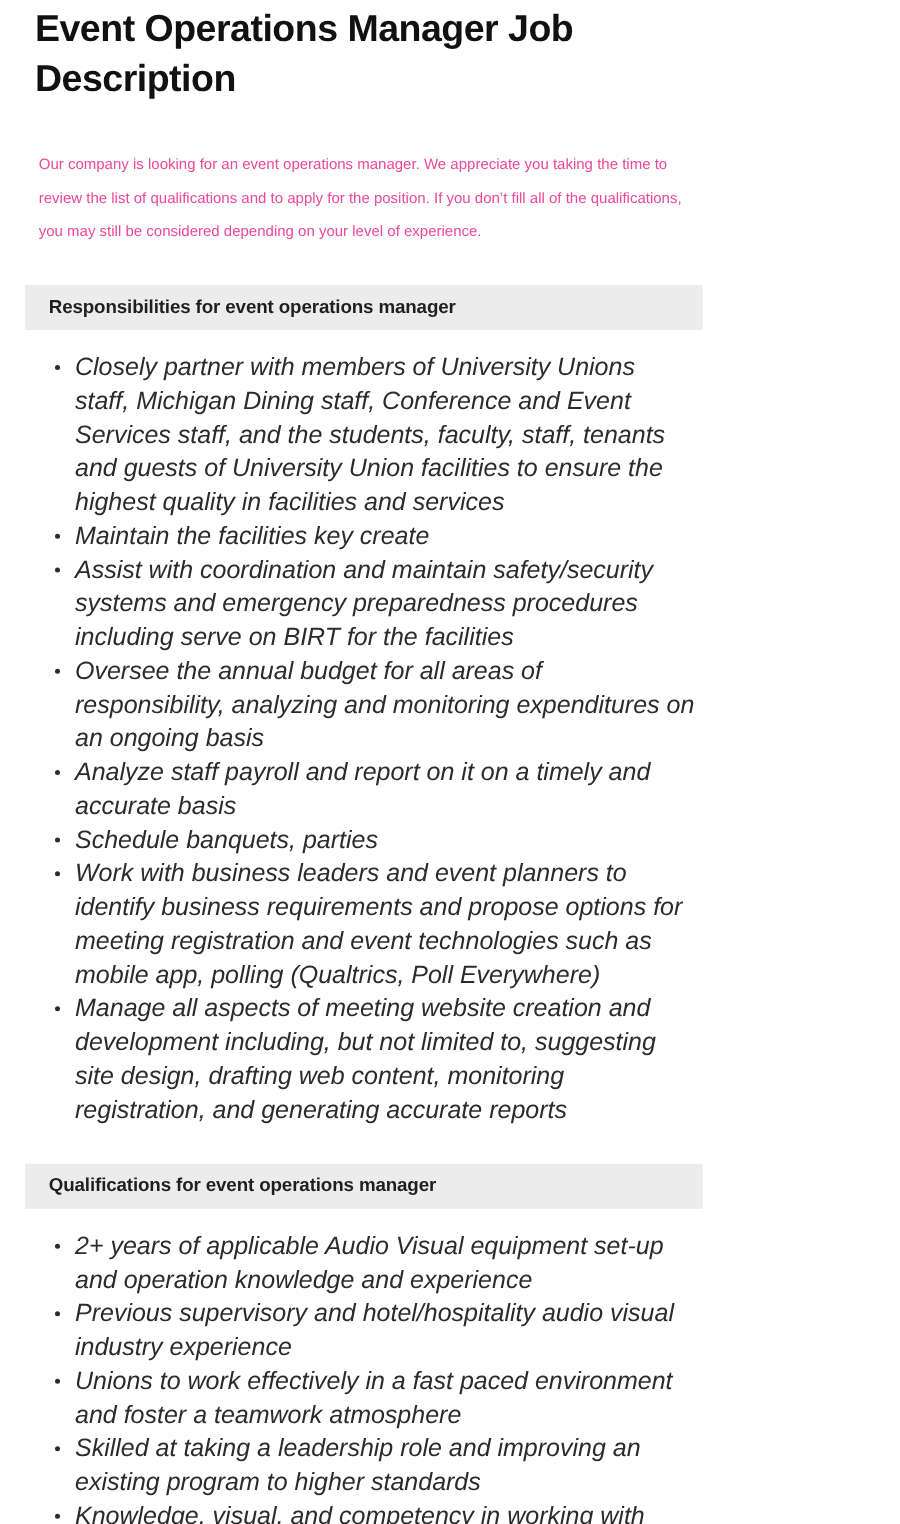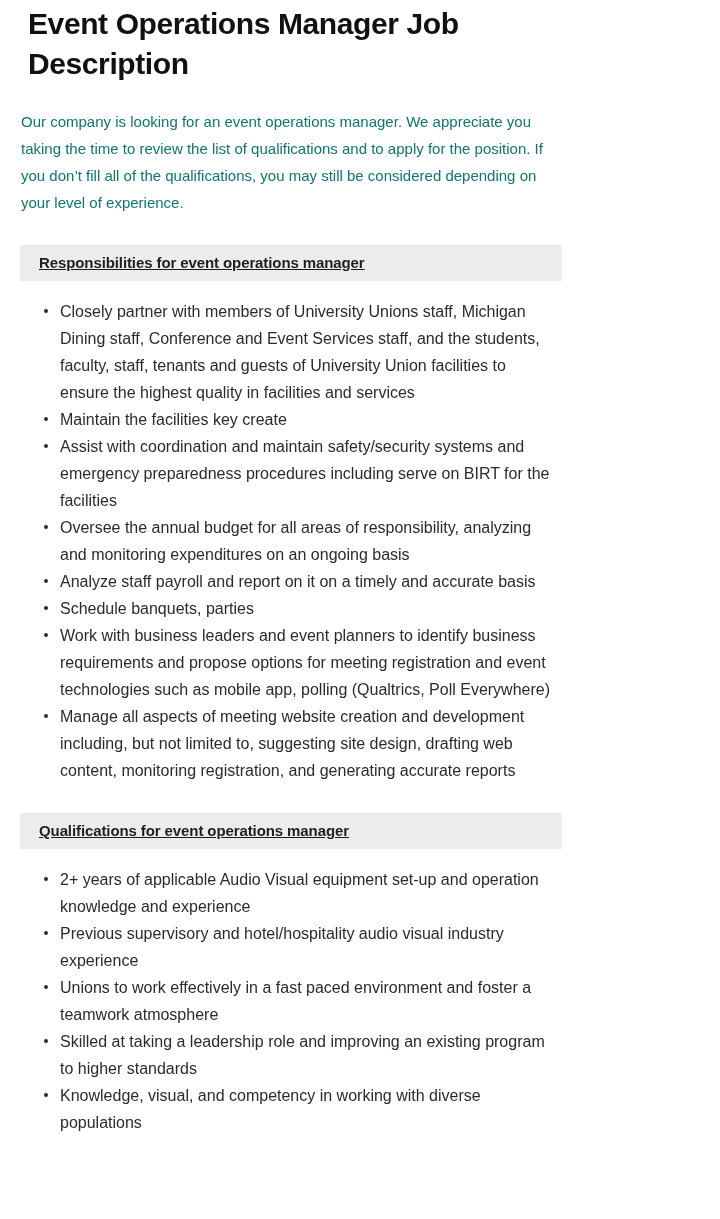--- a/index.html
+++ b/index.html
@@ -26,66 +26,66 @@
     margin: 0;
     padding: 4px 20px 0 28px;
     font-size: 30px;
     line-height: 40px;
     font-weight: 700;
     letter-spacing: -0.4px;
     color: #111111;
   }
 
   .intro {
-    margin: 0;
+    margin: 10px;
     padding: 24px 28px 0 21px;
-    font-size: 15px;
+    font-size: 12px;
     line-height: 27px;
-    color: #0f766e;
+    color: #ec4899;
     max-width: 692px;
   }
 
   .section {
     margin: 0;
     padding: 0;
   }
 
   .section-header {
     margin: 29px 22px 0 20px;
     background: #ececec;
     height: 36px;
     display: flex;
     align-items: center;
     padding: 0 14px 0 19px;
     box-sizing: border-box;
-    text-decoration: underline;
   }
 
   .section-header-text {
     font-size: 15px;
     line-height: 20px;
     font-weight: 600;
     color: #1f1f1f;
     letter-spacing: -0.1px;
   }
 
   ul.bullets {
     list-style: none;
     margin: 0;
     padding: 17px 28px 0 44px;
   }
 
   ul.bullets li {
     position: relative;
-    font-size: 16px;
+    font-size: 20px;
     line-height: 27px;
     color: #2b2b2b;
     padding-left: 16px;
     margin: 0 0 0 0;
     max-width: 648px;
+    font-style: italic;
   }
 
   ul.bullets li::before {
     content: "";
     position: absolute;
     left: 0;
     top: 11px;
     width: 4px;
     height: 4px;
     border-radius: 50%;

